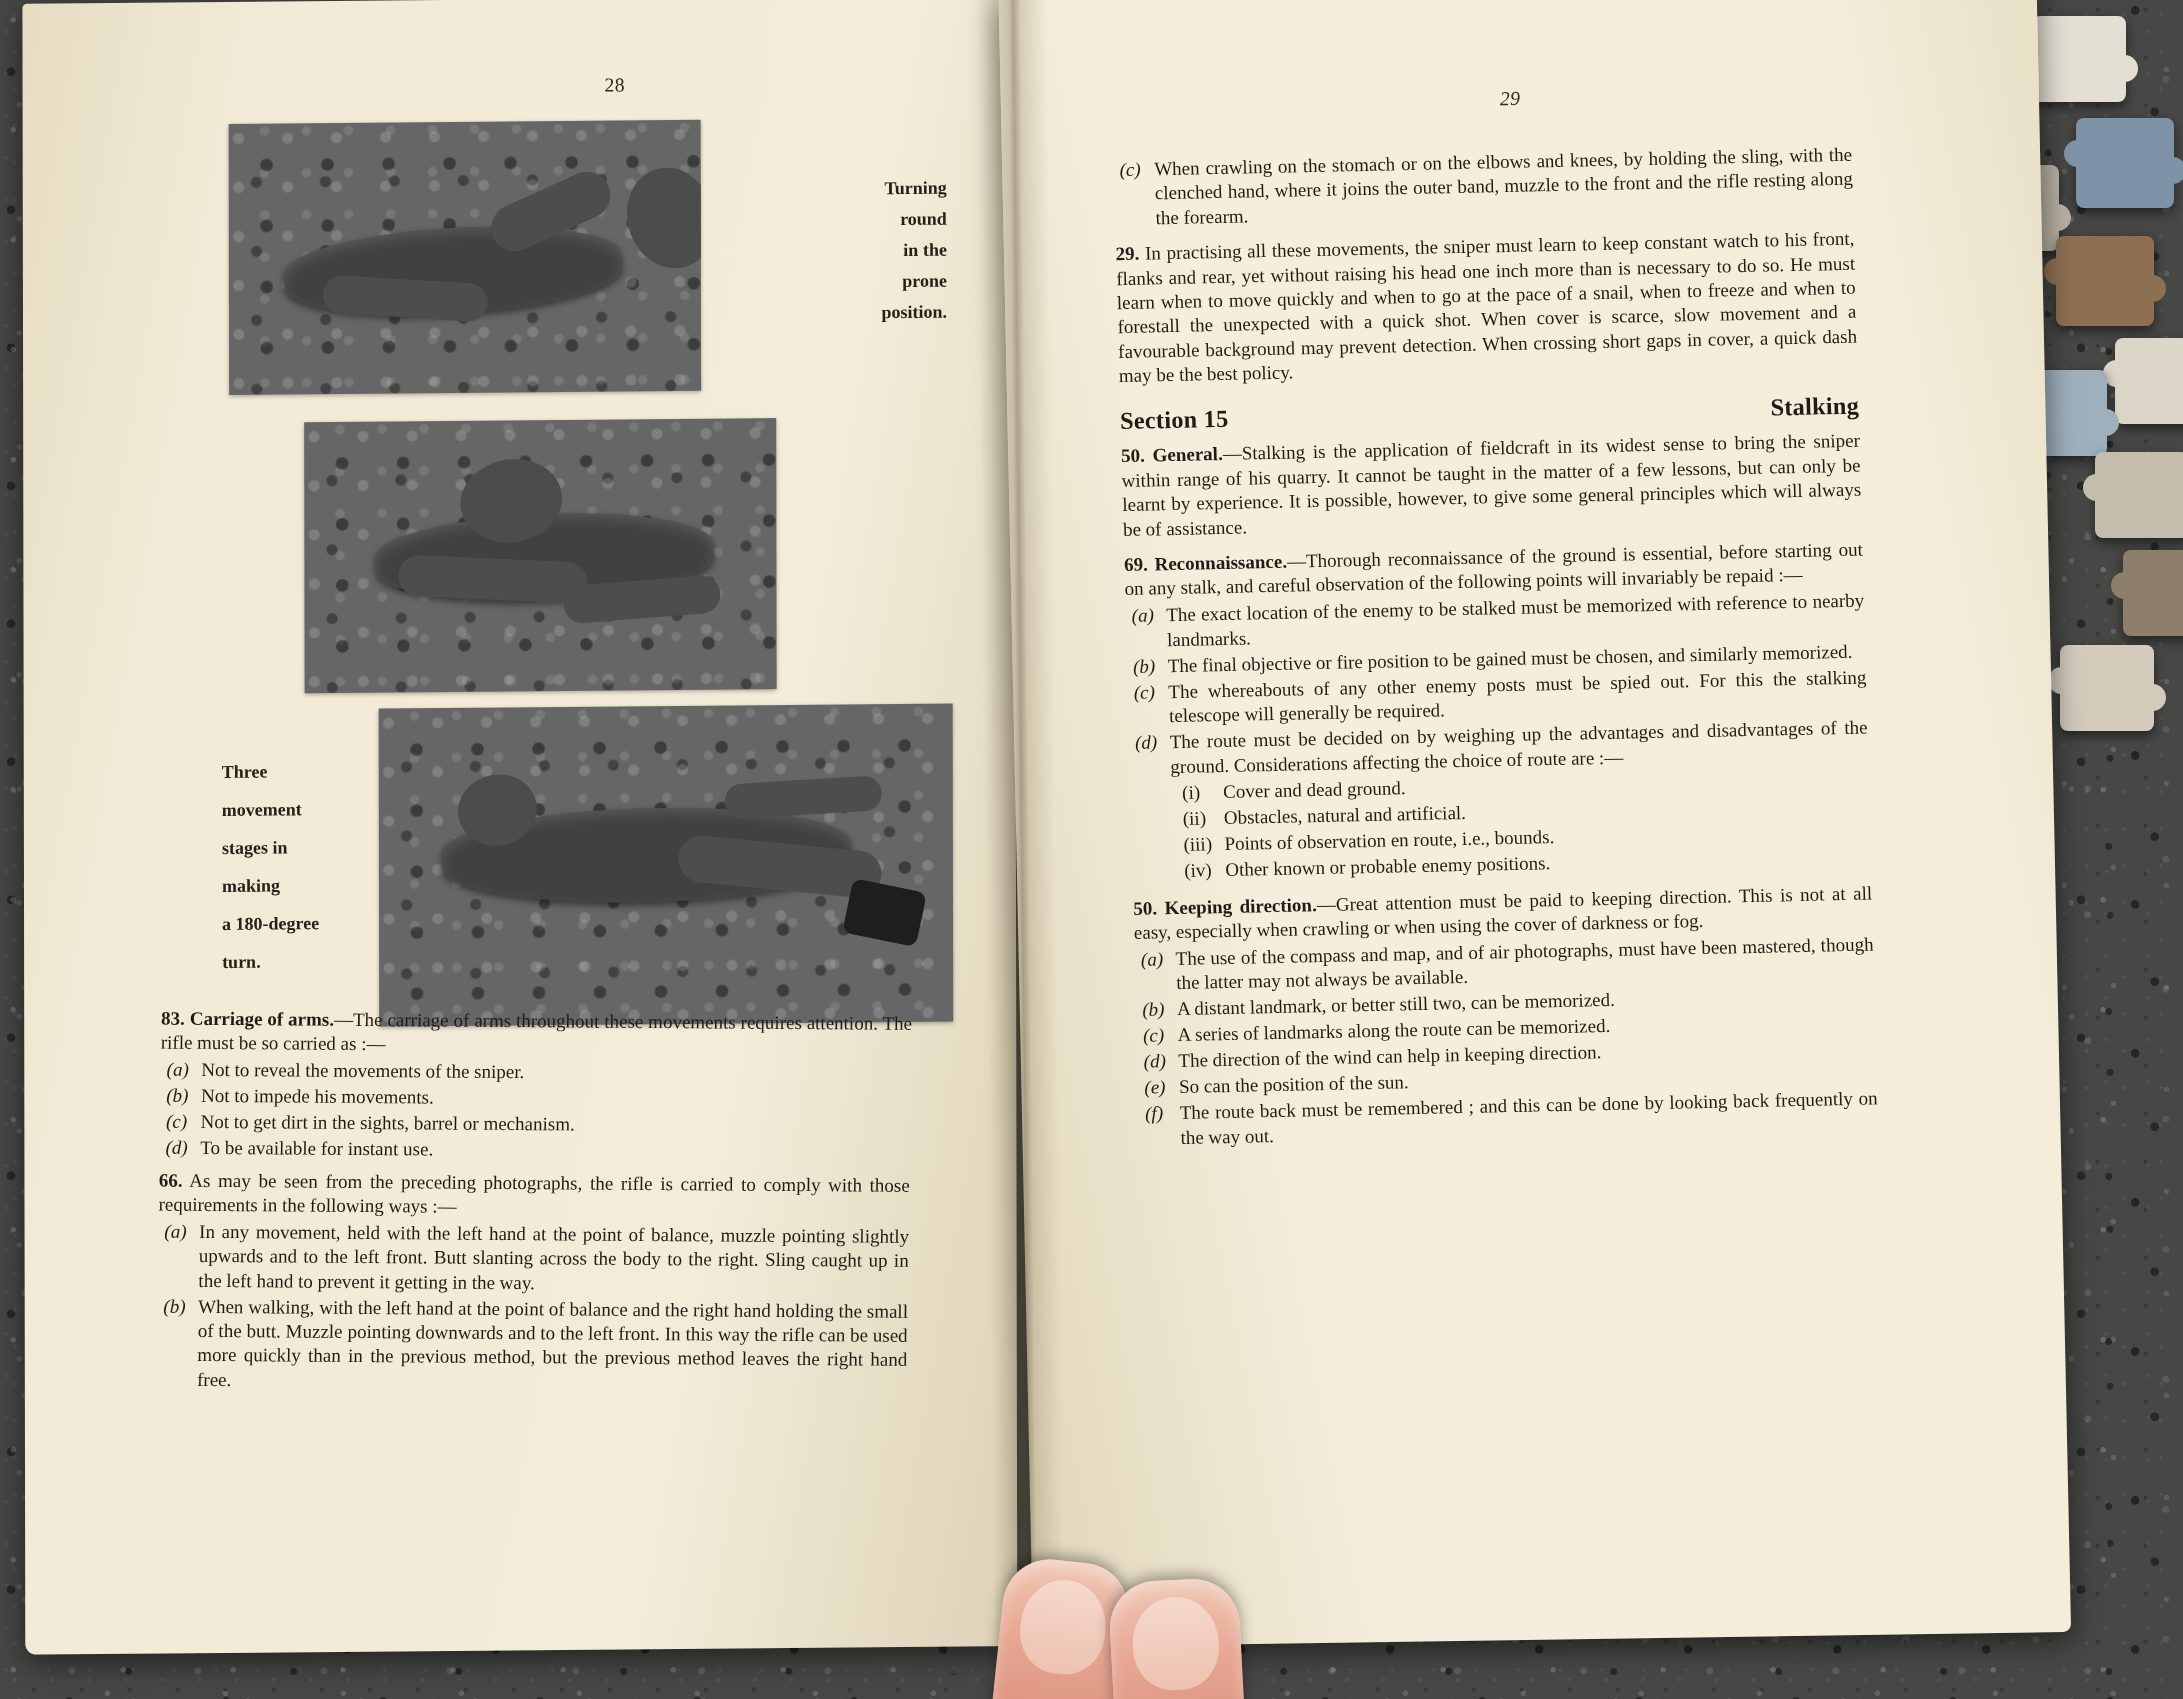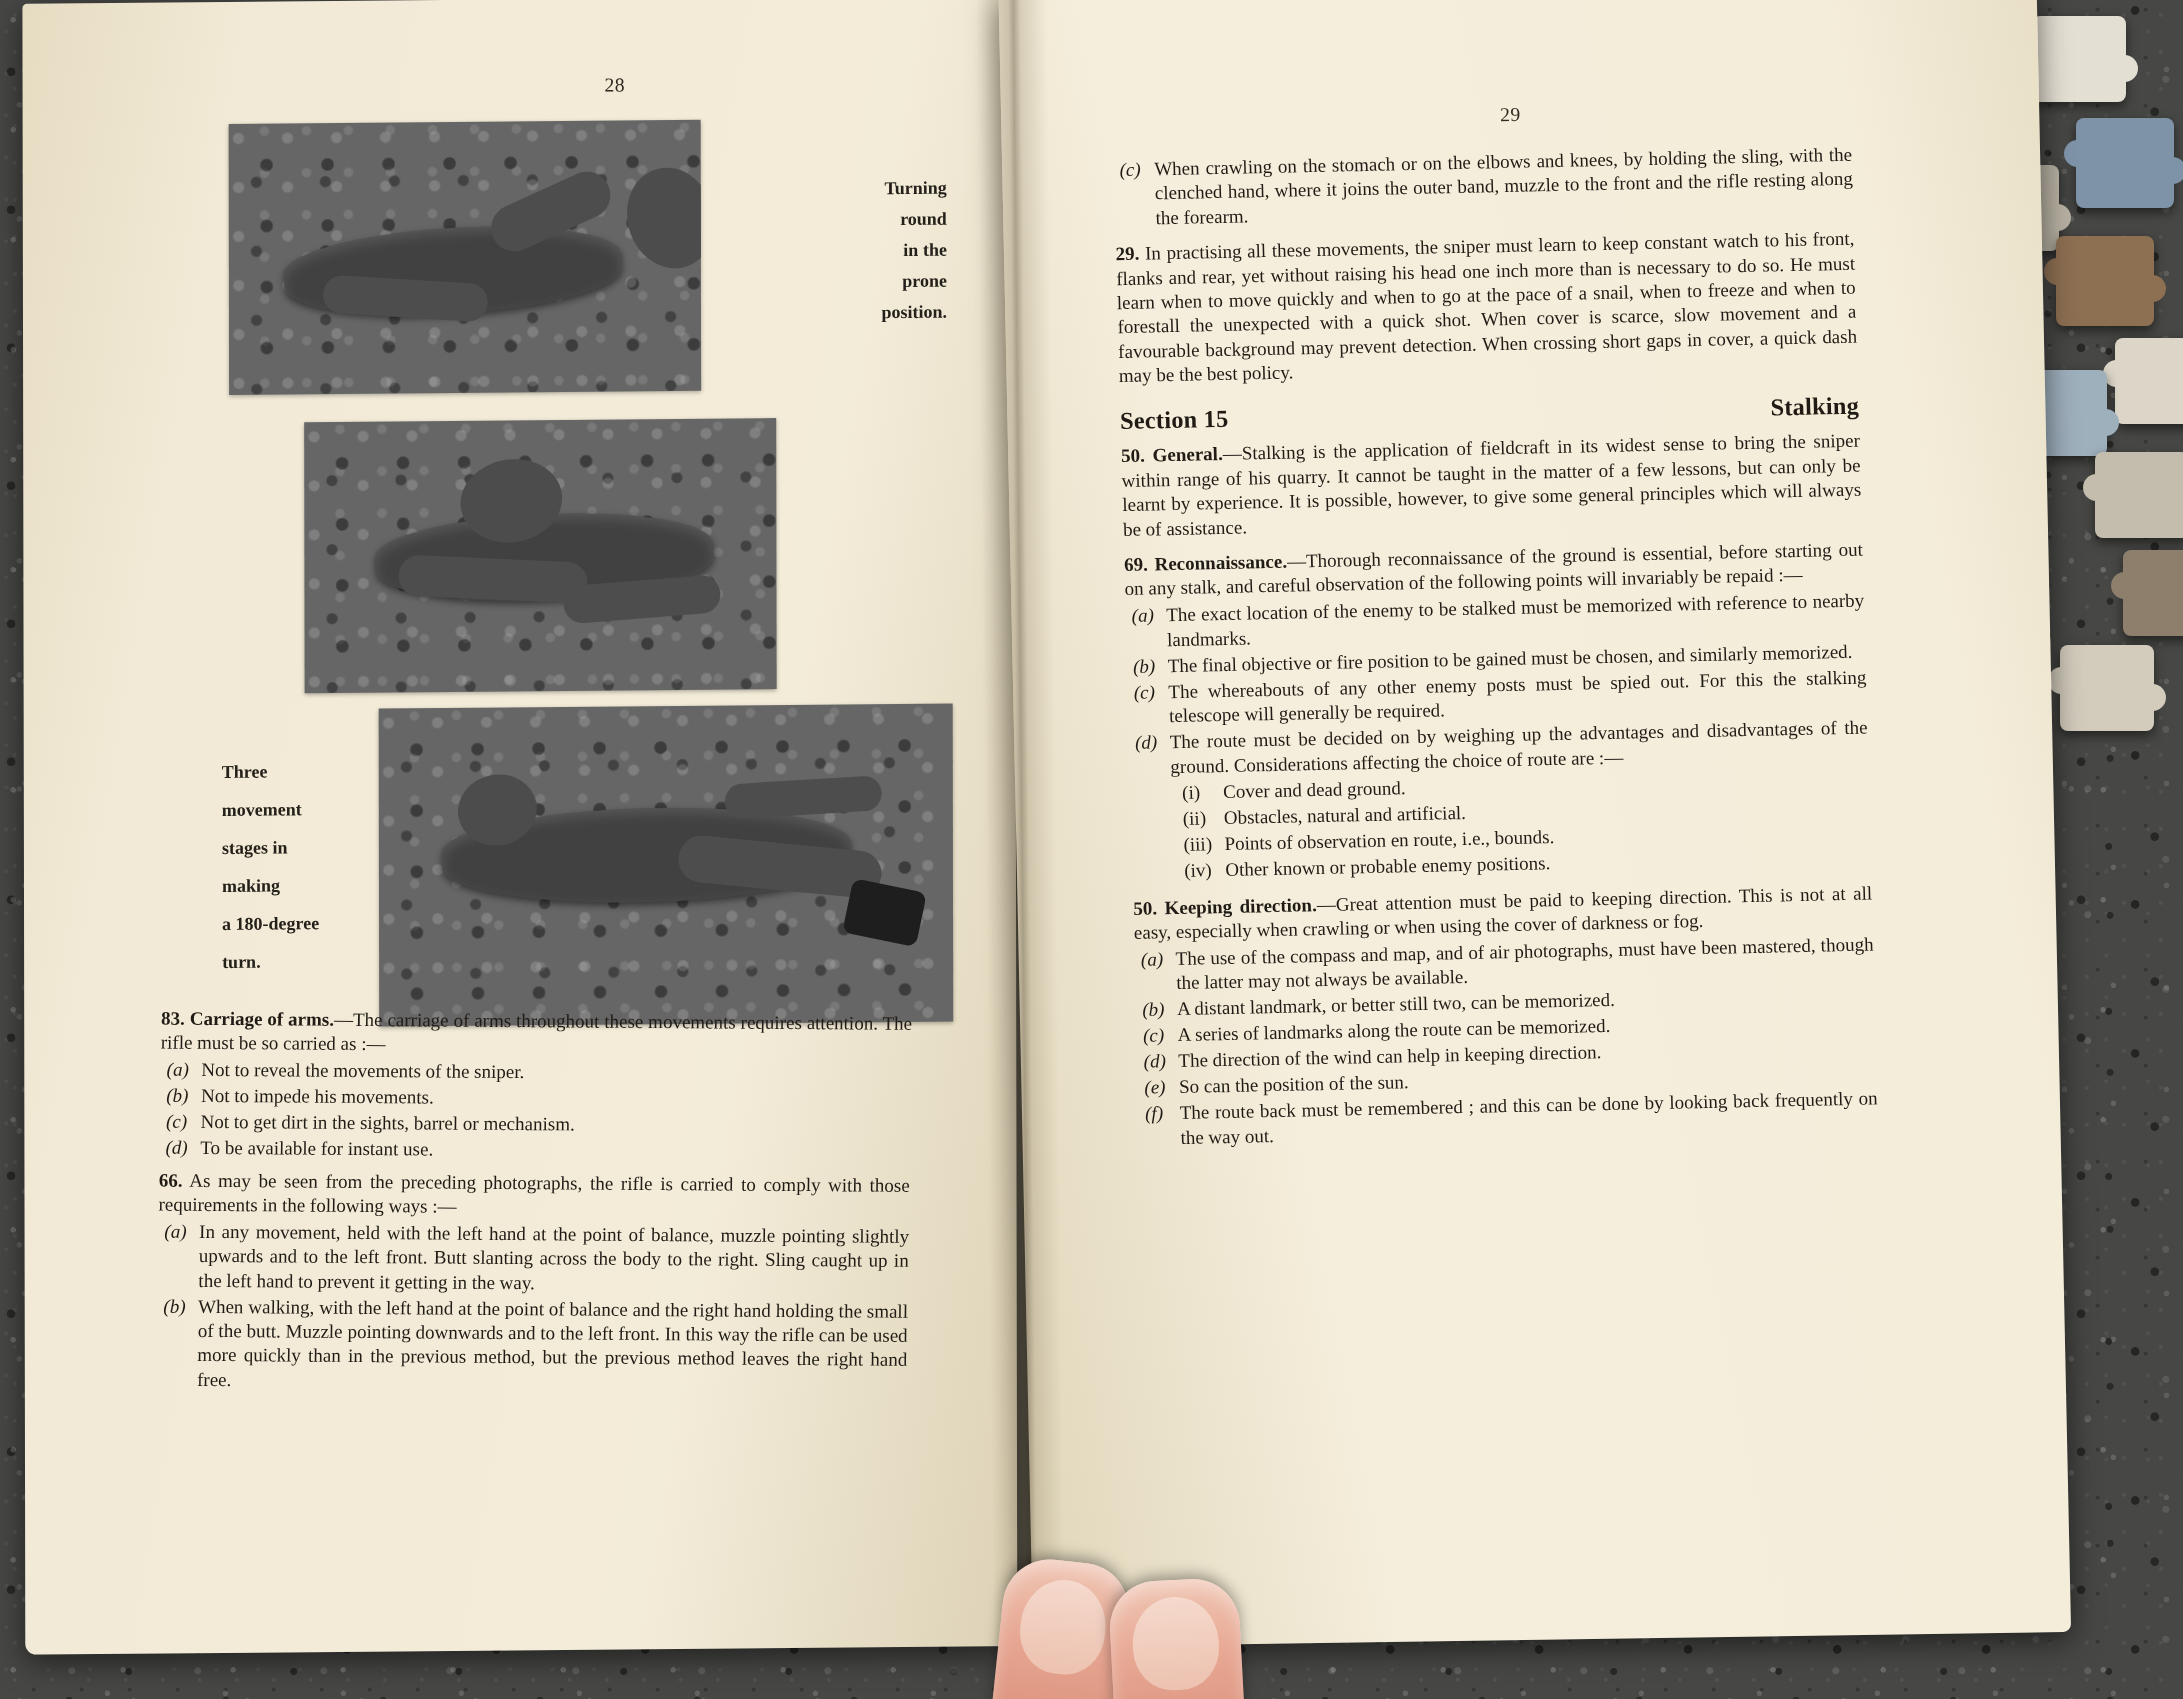--- a/index.html
+++ b/index.html
@@ -313,21 +313,21 @@
           <ul class="list">
             <li><span class="mk">(a)</span><span>In any movement, held with the left hand at the point of balance, muzzle pointing slightly upwards and to the left front.  Butt slanting across the body to the right.  Sling caught up in the left hand to prevent it getting in the way.</span></li>
             <li><span class="mk">(b)</span><span>When walking, with the left hand at the point of balance and the right hand holding the small of the butt.  Muzzle pointing downwards and to the left front.  In this way the rifle can be used more quickly than in the previous method, but the previous method leaves the right hand free.</span></li>
           </ul>
         </div>
       </div>
     </div>
 
     <div class="page" id="page-right">
       <div class="page-inner">
-        <div class="folio" style="left:499px;top:114px;">29</div>
+        <div class="folio" style="left:499px;top:98px;font-style:italic;">29</div>
 
         <div class="col" id="right-text" style="left:114px;top:161px;width:739px;">
           <ul class="list">
             <li><span class="mk">(c)</span><span>When crawling on the stomach or on the elbows and knees, by holding the sling, with the clenched hand, where it joins the outer band, muzzle to the front and the rifle resting along the forearm.</span></li>
           </ul>
 
           <p class="para" style="margin-top:11px;">
             <span class="num">29.</span>
             <span>In practising all these movements, the sniper must learn to keep constant watch to his front, flanks and rear, yet without raising his head one inch more than is necessary to do so.  He must learn when to move quickly and when to go at the pace of a snail, when to freeze and when to forestall the unexpected with a quick shot.  When cover is scarce, slow movement and a favourable background may prevent detection.  When crossing short gaps in cover, a quick dash may be the best policy.</span>
           </p>

